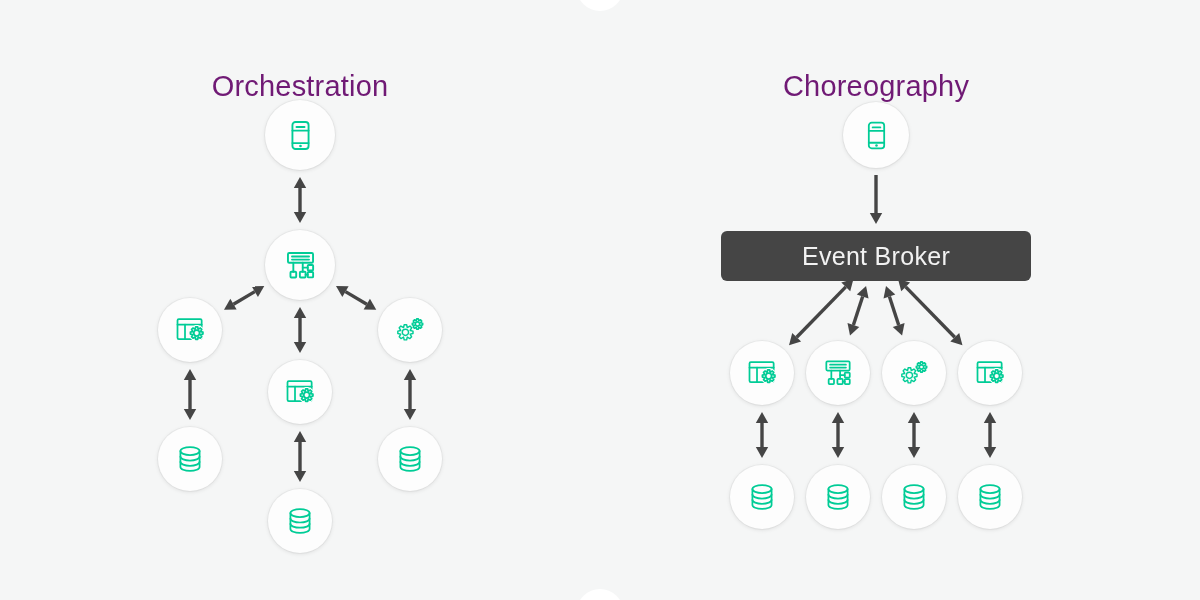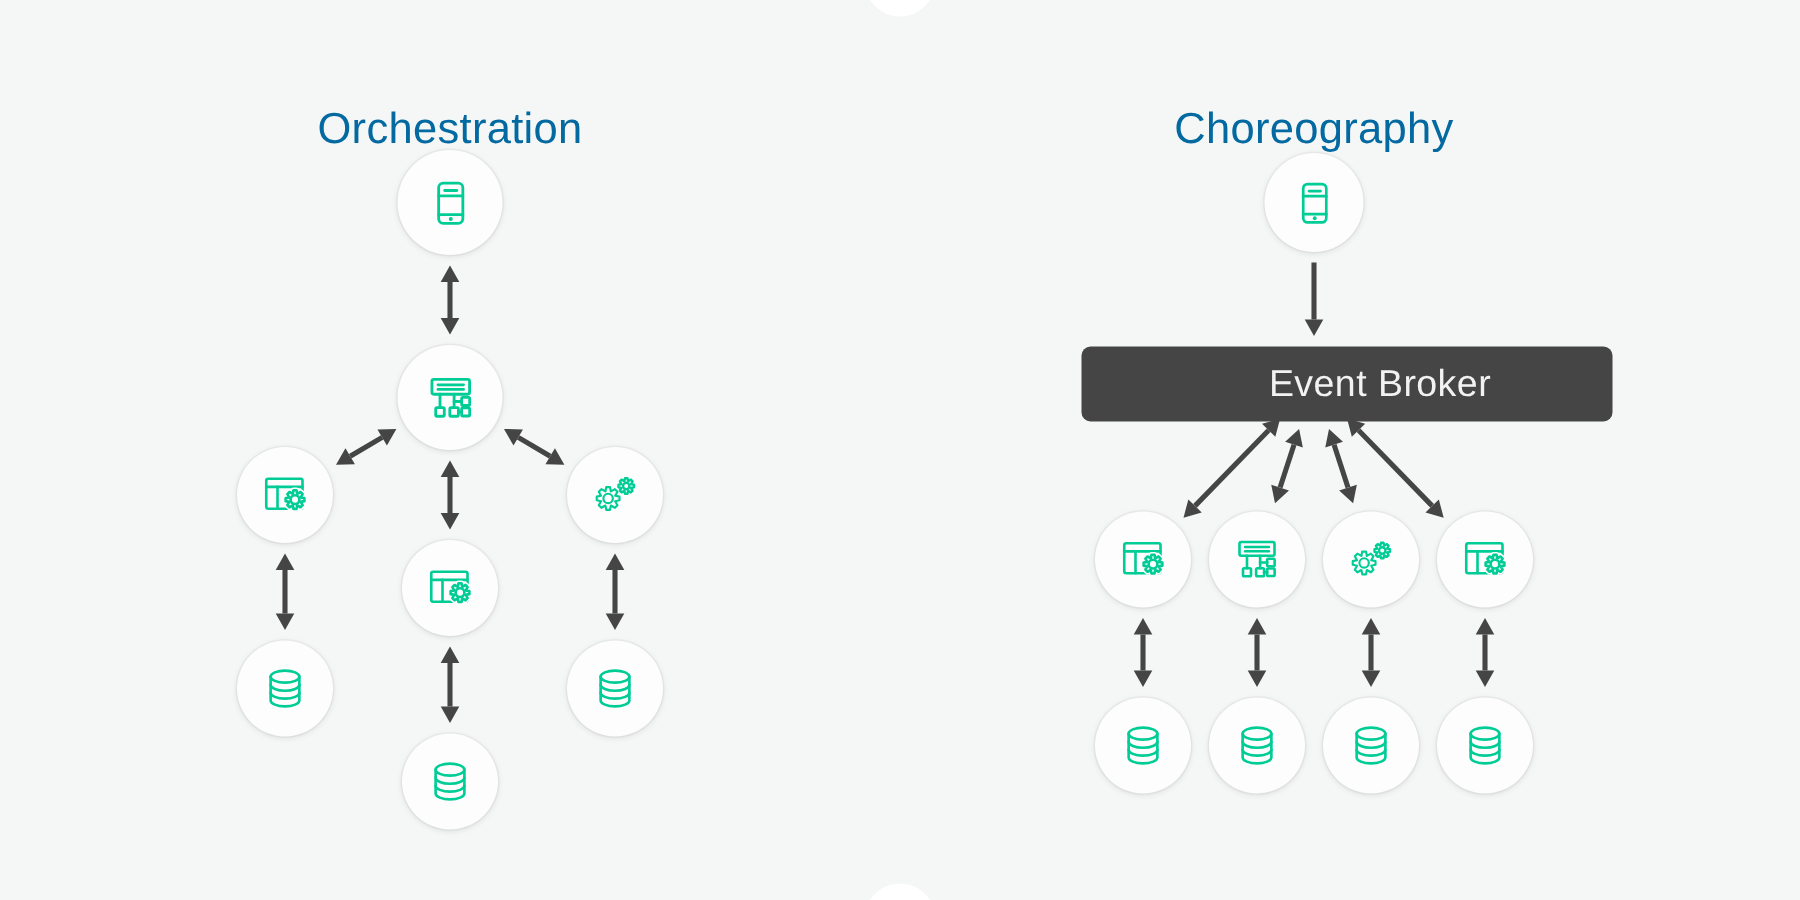--- a/index.html
+++ b/index.html
@@ -48,21 +48,21 @@
   .panel.left  { left: 0;     width: 600px; }
   .panel.right { left: 576px; width: 600px; }
 
   .panel-title {
     position: absolute;
     top: 46px;
     left: 0;
     width: 100%;
     text-align: center;
     font-size: 29px;
-    color: #0369a1;
+    color: #701a75;
     font-weight: 400;
     letter-spacing: 0.2px;
   }
 
   
   .node {
     position: absolute;
     border-radius: 50%;
     background: #fdfdfd;
     box-shadow: 0 1px 4px rgba(0,0,0,0.10), 0 0 0 1px rgba(0,0,0,0.035);
@@ -74,21 +74,20 @@
   .node svg { display: block; }
 
   
   .broker {
     position: absolute;
     background: #454545;
     border-radius: 6px;
     display: flex;
     align-items: center;
     justify-content: center;
-    padding-left: 44px;
   }
   .broker-label {
     color: #f2f2f2;
     font-size: 25px;
     font-weight: 400;
     letter-spacing: 0.3px;
   }
 </style>
 </head>
 <body>

